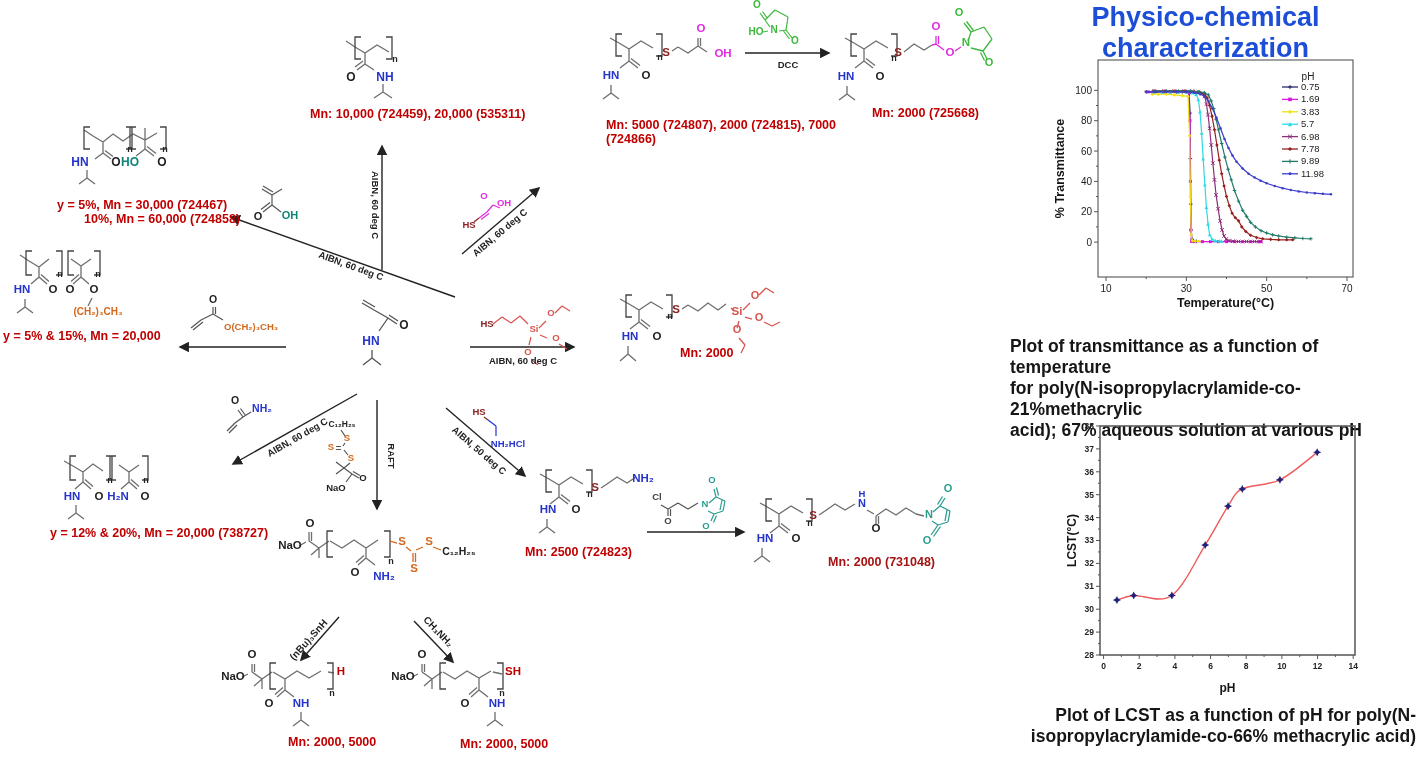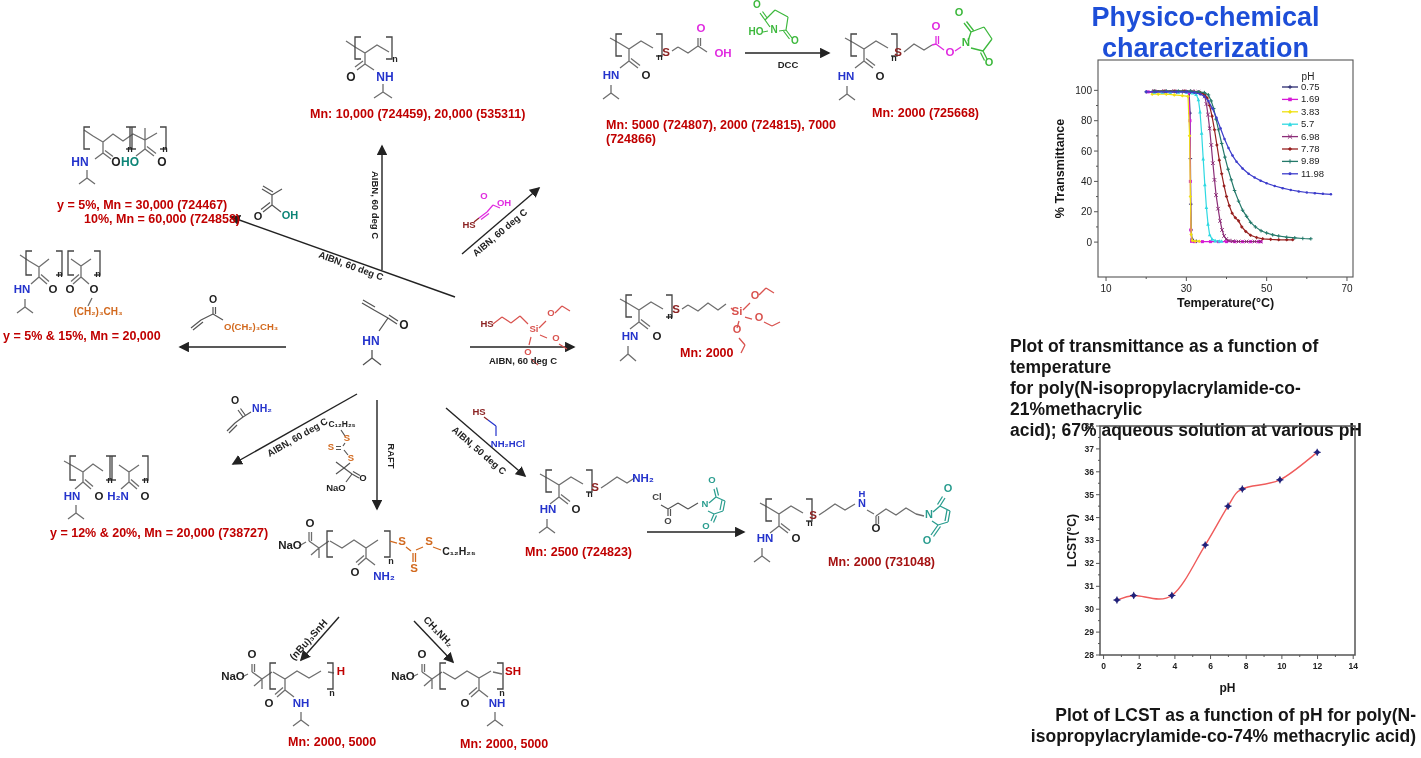--- a/index.html
+++ b/index.html
@@ -648,15 +648,15 @@
         <path d="M188.7006993006993,70.975H195.9006993006993M192.3006993006993,67.375V74.57499999999999" stroke="#22227a" stroke-width="1"></path>
         <path d="M229.92657342657344,58.815000000000026L232.92657342657344,61.815000000000026L229.92657342657344,64.81500000000003L226.92657342657344,61.815000000000026Z" fill="#22227a"></path>
         <path d="M226.32657342657345,61.815000000000026H233.52657342657344M229.92657342657344,58.215000000000025V65.41500000000002" stroke="#22227a" stroke-width="1"></path>
         <path d="M267.1958041958042,31.33499999999998L270.1958041958042,34.33499999999998L267.1958041958042,37.33499999999998L264.1958041958042,34.33499999999998Z" fill="#22227a"></path>
         <path d="M263.5958041958042,34.33499999999998H270.79580419580424M267.1958041958042,30.734999999999978V37.93499999999998" stroke="#22227a" stroke-width="1"></path>
       </g>
     </svg>
 
   <div id="cap-lcst" class="abs cap">
     <div>Plot of LCST as a function of pH for poly(N-</div>
-    <div>isopropylacrylamide-co-74% methacrylic acid)</div>
+    <div>isopropylacrylamide-co-66% methacrylic acid)</div>
   </div>
 </div>
 
 </body></html>

